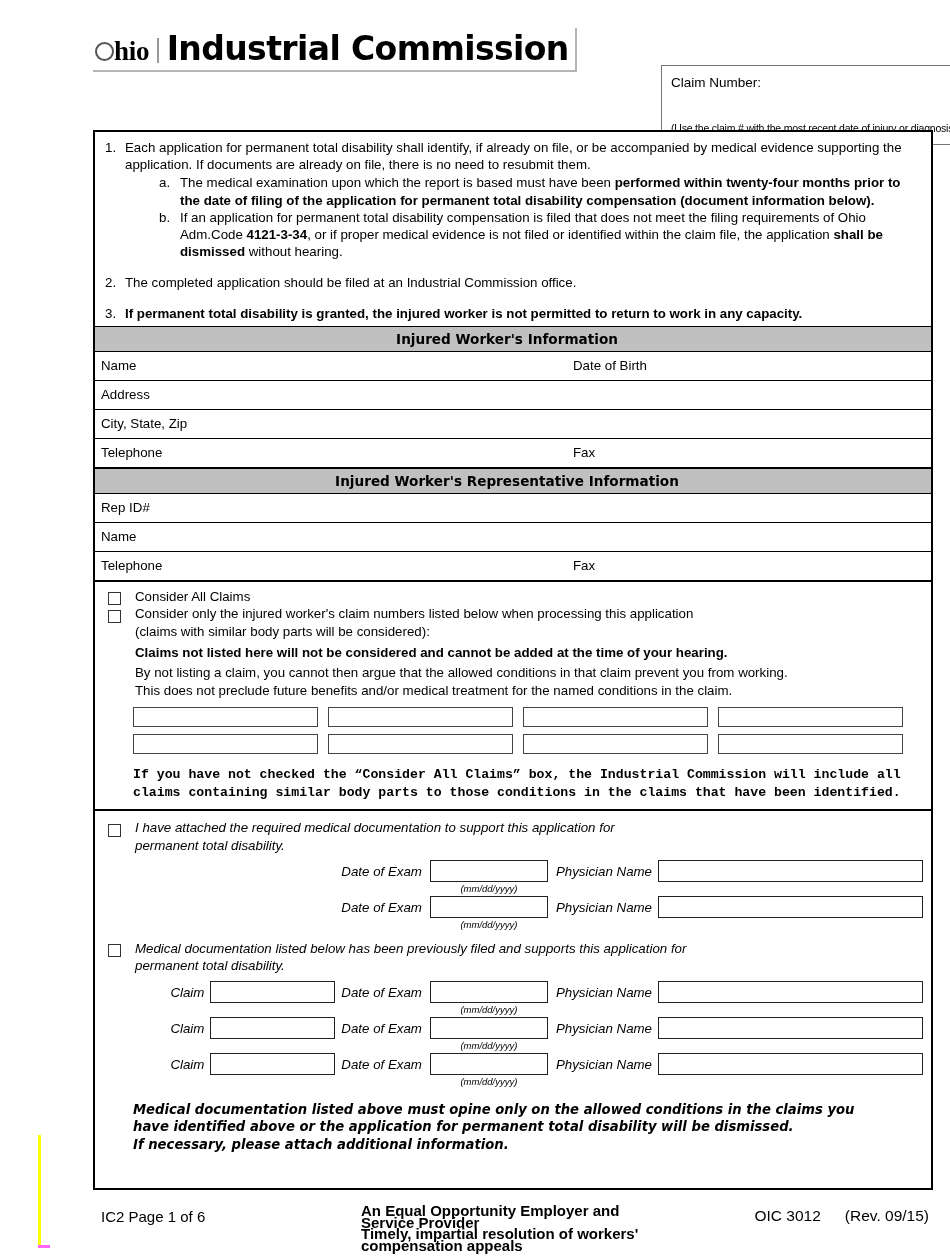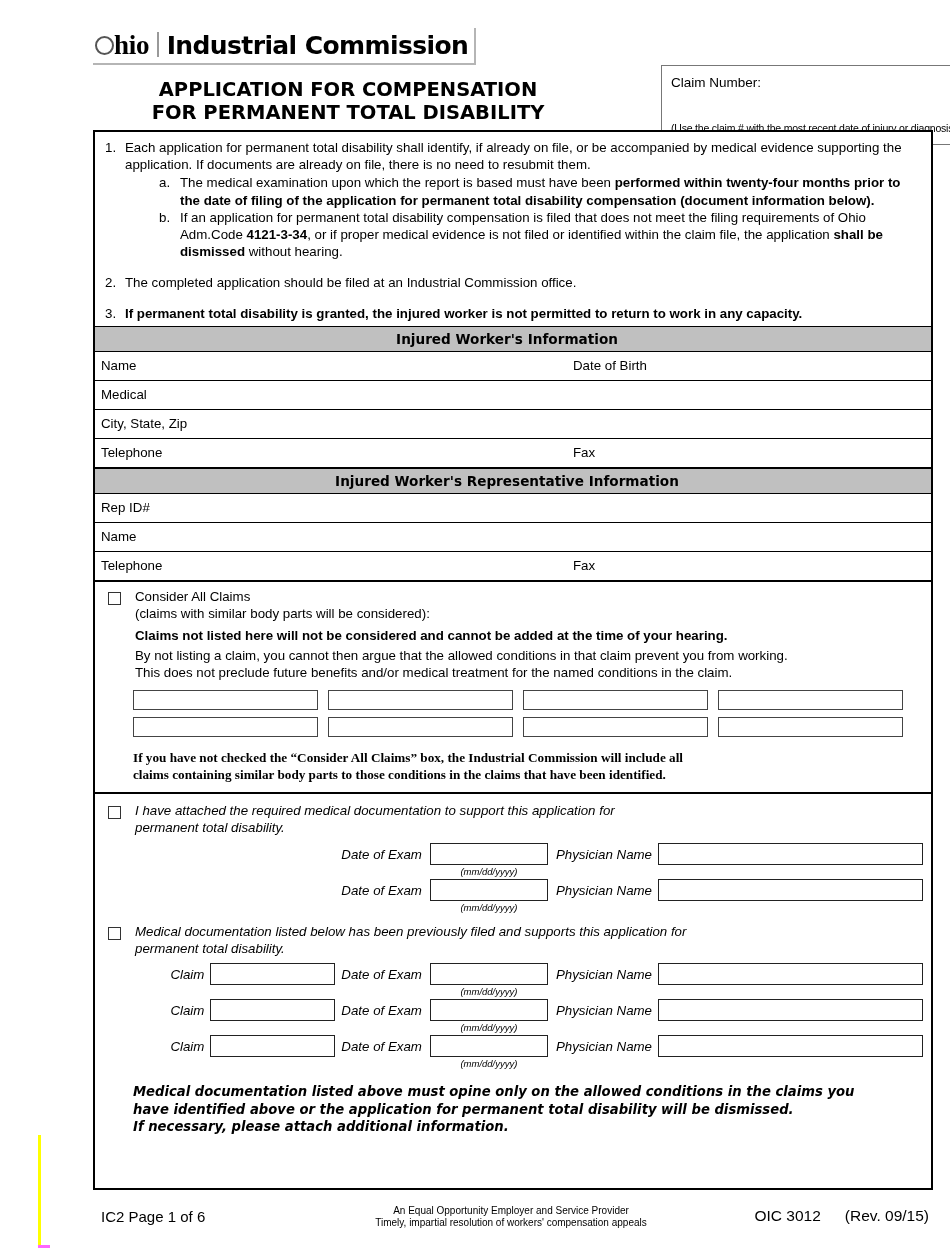--- a/index.html
+++ b/index.html
@@ -86,21 +86,21 @@
     width: 1.5px;
     height: 25px;
     background: #999;
     margin: 0 8px;
     position: relative;
     top: 3px;
   }
   .logo-ic {
     font-family: "DejaVu Sans", sans-serif;
     font-weight: bold;
-    font-size: 25px;
+    font-size: 33px;
     letter-spacing: -0.6px;
   }
 
   .doc-title {
     position: absolute;
     left: 0px;
     top: 50px;
     width: 510px;
     text-align: center;
     font-family: "DejaVu Sans", sans-serif;
@@ -252,21 +252,21 @@
     width: 185px;
     height: 20px;
     border: 1.3px solid #444;
     box-sizing: border-box;
     background: #fff;
   }
   .claims-warning {
     margin-top: 12px;
     padding-left: 30px;
     font-weight: bold;
-    font-family: Liberation Serif, serif;
+    font-family: Liberation Mono, monospace;
     font-size: 13.2px;
     line-height: 17.5px;
   }
 
   
   .medical-block {
     border-top: 2.4px solid #000;
     padding: 8px 8px 6px 8px;
     font-size: 13.3px;
     line-height: 17.4px;
@@ -339,23 +339,23 @@
     position: absolute;
     left: 8px;
     top: 8px;
     font-size: 15px;
   }
   .footer-center {
     position: absolute;
     left: 268px;
     top: 5px;
     width: 300px;
-    text-align: center;
-    font-size: 10px;
+    font-size: 15px;
     line-height: 11.5px;
+    font-weight: bold;
   }
   .footer-right {
     position: absolute;
     right: 4px;
     top: 7px;
     font-size: 15.5px;
     white-space: nowrap;
   }
   .footer-right .oic { margin-right: 24px; }
 </style>
@@ -369,24 +369,20 @@
 
   <div class="header">
     <div class="logo-box">
       <div class="logo-row">
         <span class="logo-ohio"><span class="logo-o-glyph"></span><span>hio</span></span>
         <span class="logo-divider"></span>
         <span class="logo-ic">Industrial Commission</span>
       </div>
     </div>
 
-    <div class="doc-title">
-      <div>APPLICATION FOR COMPENSATION</div>
-      <div>FOR PERMANENT TOTAL DISABILITY</div>
-    </div>
 
     <div class="claim-number-box">
       <div class="claim-number-label">Claim Number:</div>
       <div class="claim-number-hint">(Use the claim # with the most recent date of injury or diagnosis)</div>
     </div>
   </div>
 
   <div class="main-frame">
 
     <div class="instructions">
@@ -422,21 +418,21 @@
       </div>
     </div>
 
     <div class="section-bar">Injured Worker's Information</div>
 
     <div class="info-row">
       <span class="info-label-a">Name</span>
       <span class="info-label-b">Date of Birth</span>
     </div>
     <div class="info-row">
-      <span class="info-label-a">Medical</span>
+      <span class="info-label-a">Address</span>
     </div>
     <div class="info-row">
       <span class="info-label-a">City, State, Zip</span>
     </div>
     <div class="info-row">
       <span class="info-label-a">Telephone</span>
       <span class="info-label-b">Fax</span>
     </div>
 
     <div class="section-bar">Injured Worker's Representative Information</div>
@@ -452,20 +448,24 @@
       <span class="info-label-b">Fax</span>
     </div>
 
     <div class="claims-block">
 
       <div class="cb-line">
         <span class="checkbox"></span>
         <span class="cb-text">Consider All Claims</span>
       </div>
 
+      <div class="cb-line">
+        <span class="checkbox"></span>
+        <span class="cb-text">Consider only the injured worker's claim numbers listed below when processing this application</span>
+      </div>
       <div class="indent-text">(claims with similar body parts will be considered):</div>
 
       <div class="indent-text" style="margin-top:4px;"><b>Claims not listed here will not be considered and cannot be added at the time of your hearing.</b></div>
 
       <div class="indent-text" style="margin-top:3px;">By not listing a claim, you cannot then argue that the allowed conditions in that claim prevent you from working.</div>
       <div class="indent-text">This does not preclude future benefits and/or medical treatment for the named conditions in the claim.</div>
 
       <div class="claims-grid">
         <div class="claims-grid-row">
           <span class="claim-input"></span>

